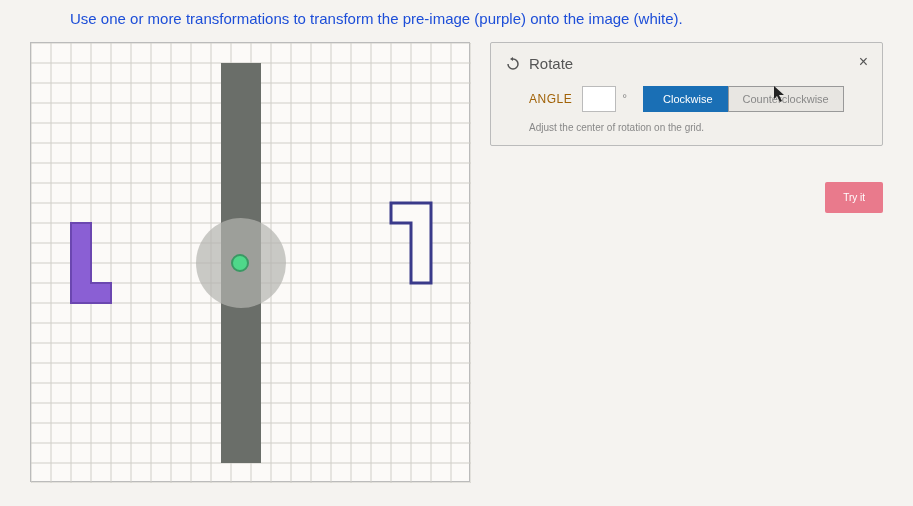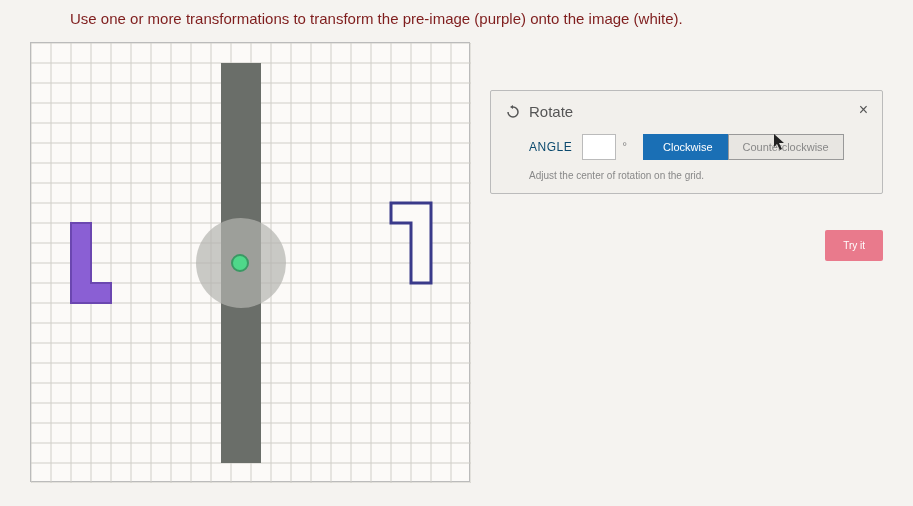--- a/index.html
+++ b/index.html
@@ -6,21 +6,21 @@
     body {
       font-family: -apple-system, BlinkMacSystemFont, "Segoe UI", Arial, sans-serif;
       background: #f5f3f0;
       width: 913px;
       height: 506px;
       padding: 10px 30px;
       color: #555;
     }
     .instruction {
       font-size: 15px;
-      color: #7f1d1d;
+      color: #1d4ed8;
       margin-bottom: 15px;
       padding-left: 40px;
     }
     .container {
       display: flex;
       gap: 20px;
     }
     .grid-area {
       width: 440px;
       height: 440px;
@@ -28,21 +28,20 @@
       background: #fcfaf8;
       position: relative;
     }
     .grid-lines line {
       stroke: #d0cec8;
       stroke-width: 1;
     }
     .right-panel {
       flex: 1;
       position: relative;
-      margin-top: 48px;
     }
     .rotate-box {
       border: 1px solid #bbb;
       background: #f2f0ec;
       padding: 12px 14px;
       border-radius: 2px;
       position: relative;
     }
     .rotate-header {
       display: flex;
@@ -72,21 +71,21 @@
     }
     .angle-row {
       display: flex;
       align-items: center;
       gap: 10px;
       margin-left: 24px;
       margin-bottom: 10px;
     }
     .angle-label {
       font-size: 12px;
-      color: #0c4a6e;
+      color: #a16207;
       letter-spacing: 0.5px;
     }
     .angle-input {
       width: 34px;
       height: 26px;
       border: 1px solid #bbb;
       background: #fff;
       font-size: 13px;
       text-align: center;
     }

